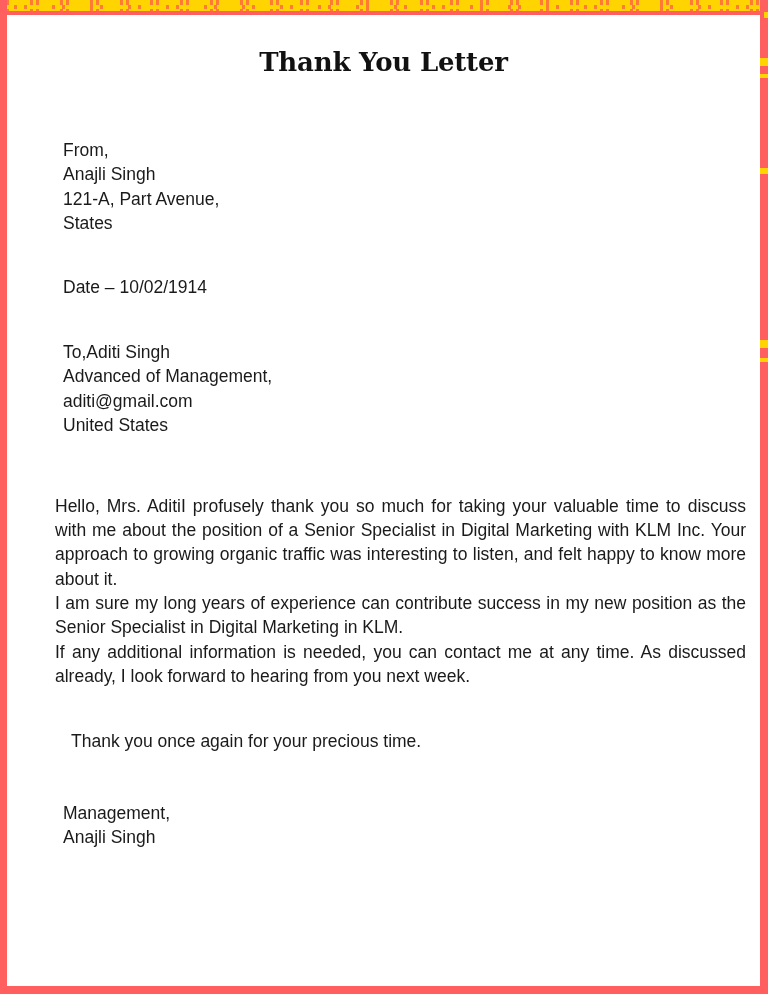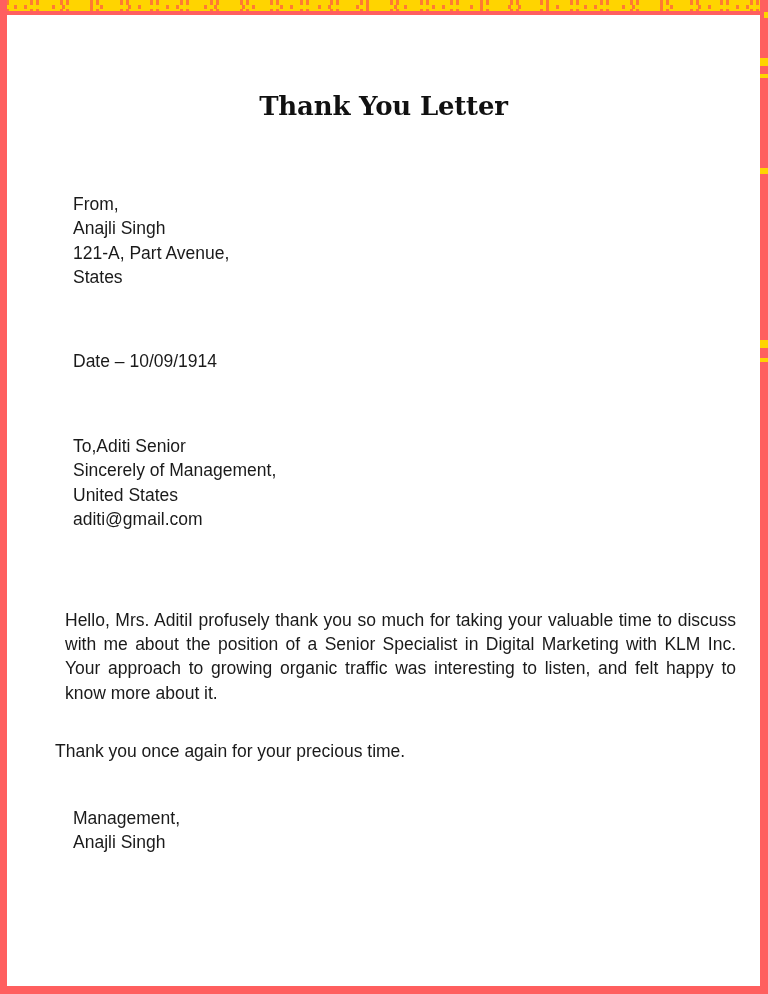--- a/index.html
+++ b/index.html
@@ -113,49 +113,49 @@
   }
 
   .letter-title {
     text-align: center;
     font-family: "DejaVu Serif", "Liberation Serif", serif;
     font-weight: bold;
     font-size: 26px;
     letter-spacing: -0.2px;
     color: #111111;
     margin: 0;
-    padding-top: 76px;
+    padding-top: 32px;
   }
 
   .body-area {
     padding: 0 14px 0 48px;
     font-family: "Liberation Sans", sans-serif;
     font-size: 17.5px;
     line-height: 24.3px;
     color: #1a1a1a;
   }
 
   .block {
-    margin: 18px;
+    margin: 8px;
   }
   .block-line {
     white-space: pre;
   }
 
   .gap-after {
     height: 24.3px;
   }
 
   .para {
-    margin: 10px;
+    margin: 0;
     text-align: justify;
     text-justify: inter-word;
   }
   .para-last-left {
-    margin: 0;
+    margin: 16px;
     text-align: left;
   }
 
   .spacer-top-address { height: 53px; }
 </style>
 </head>
 <body>
 
 <div id="page">
 
@@ -178,38 +178,40 @@
       <div class="block">
         <div class="block-line">From,</div>
         <div class="block-line">Anajli Singh</div>
         <div class="block-line">121-A, Part Avenue,</div>
         <div class="block-line">States</div>
       </div>
 
       <div class="gap-after"></div>
 
       <div class="block">
-        <div class="block-line">Date – 10/09/1914</div>
-      </div>
-
-      <div class="gap-after"></div>
-
-      <div class="block">
-        <div class="block-line">To,Aditi Senior</div>
-        <div class="block-line">Sincerely of Management,</div>
+        <div class="block-line">Date – 10/02/1914</div>
+      </div>
+
+      <div class="gap-after"></div>
+
+      <div class="block">
+        <div class="block-line">To,Aditi Singh</div>
+        <div class="block-line">Advanced of Management,</div>
+        <div class="block-line">aditi@gmail.com</div>
         <div class="block-line">United States</div>
-        <div class="block-line">aditi@gmail.com</div>
       </div>
 
       <div class="gap-after"></div>
 
 
       <div class="gap-after"></div>
 
       <p class="para">Hello, Mrs. AditiI profusely thank you so much for taking your valuable time to discuss with me about the position of a Senior Specialist in Digital Marketing with KLM Inc. Your approach to growing organic traffic was interesting to listen, and felt happy to know more about it.</p>
+      <p class="para">I am sure my long years of experience can contribute success in my new position as the Senior Specialist in Digital Marketing in KLM.</p>
+      <p class="para">If any additional information is needed, you can contact me at any time. As discussed already, I look forward to hearing from you next week.</p>
 
       <div class="gap-after"></div>
 
       <p class="para-last-left">Thank you once again for your precious time.</p>
 
       <div class="gap-after"></div>
 
       <div class="block">
         <div class="block-line">Management,</div>
         <div class="block-line">Anajli Singh</div>

